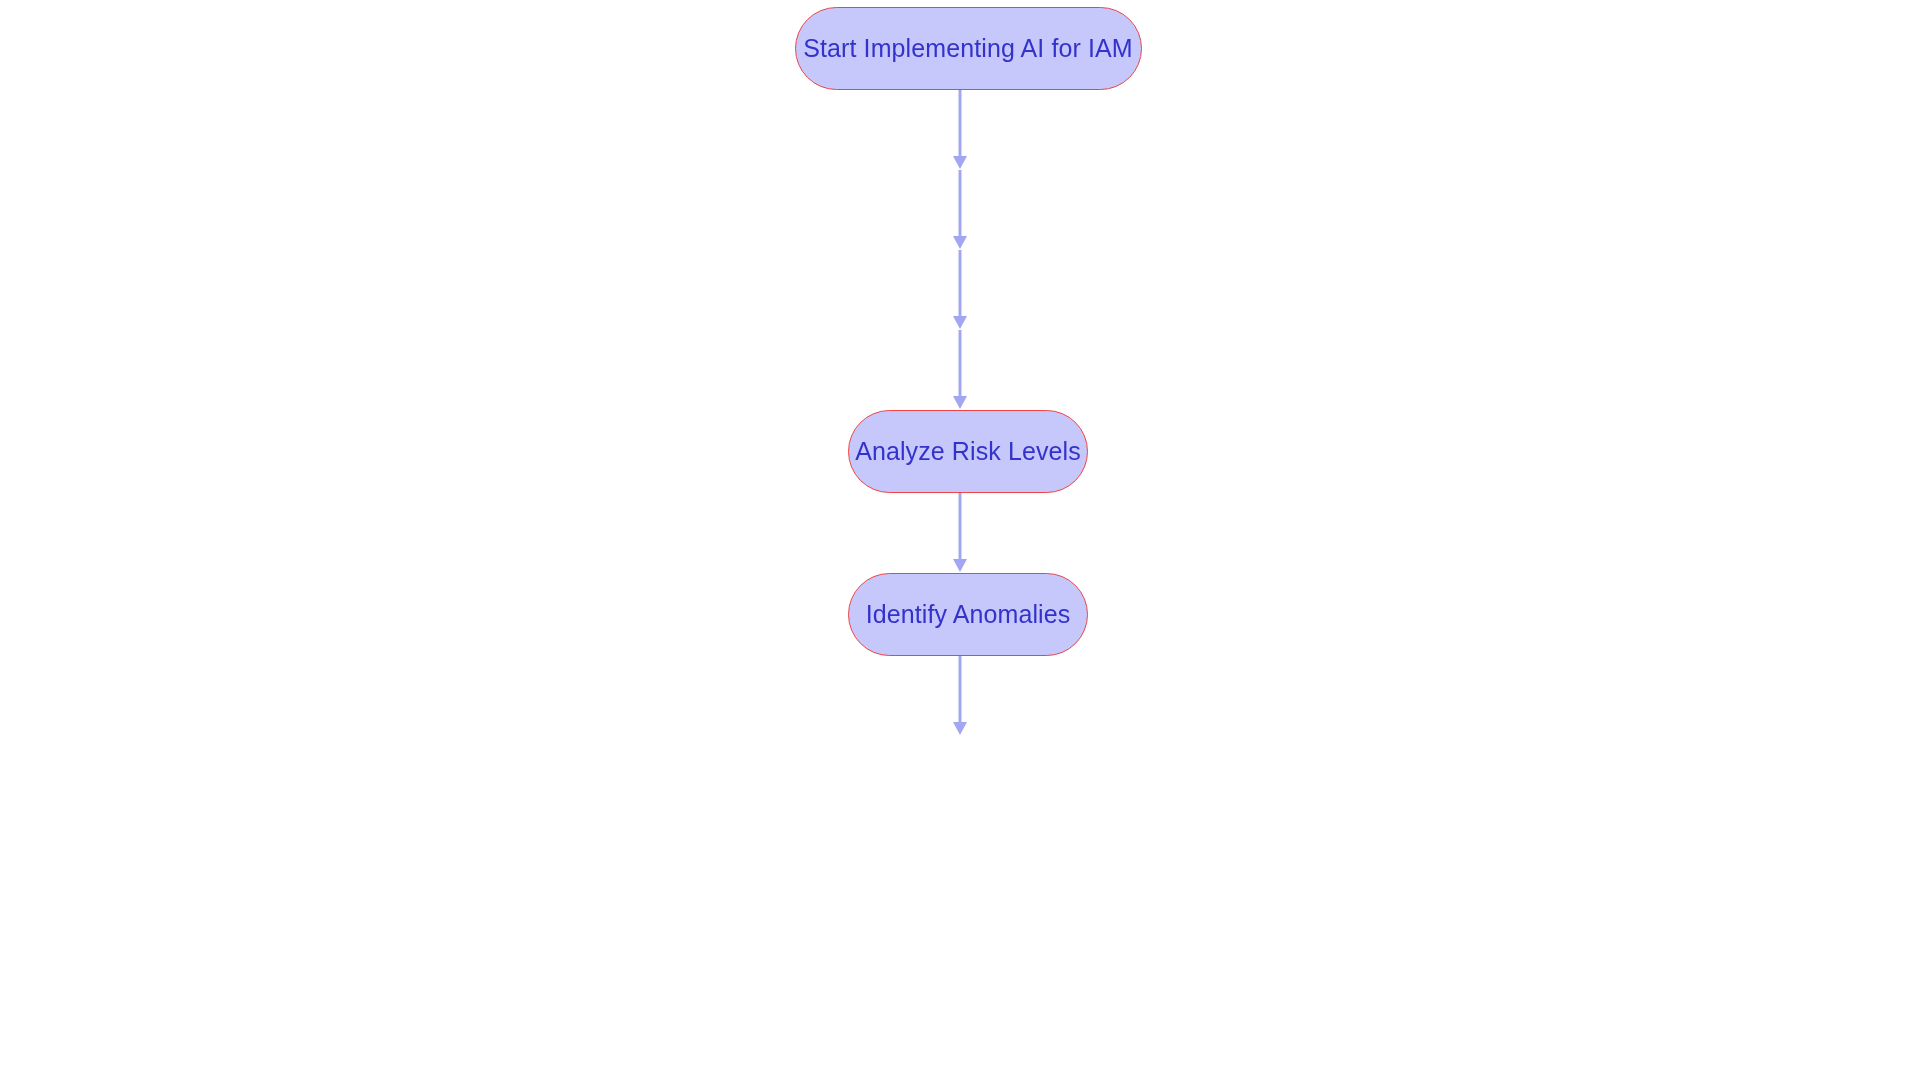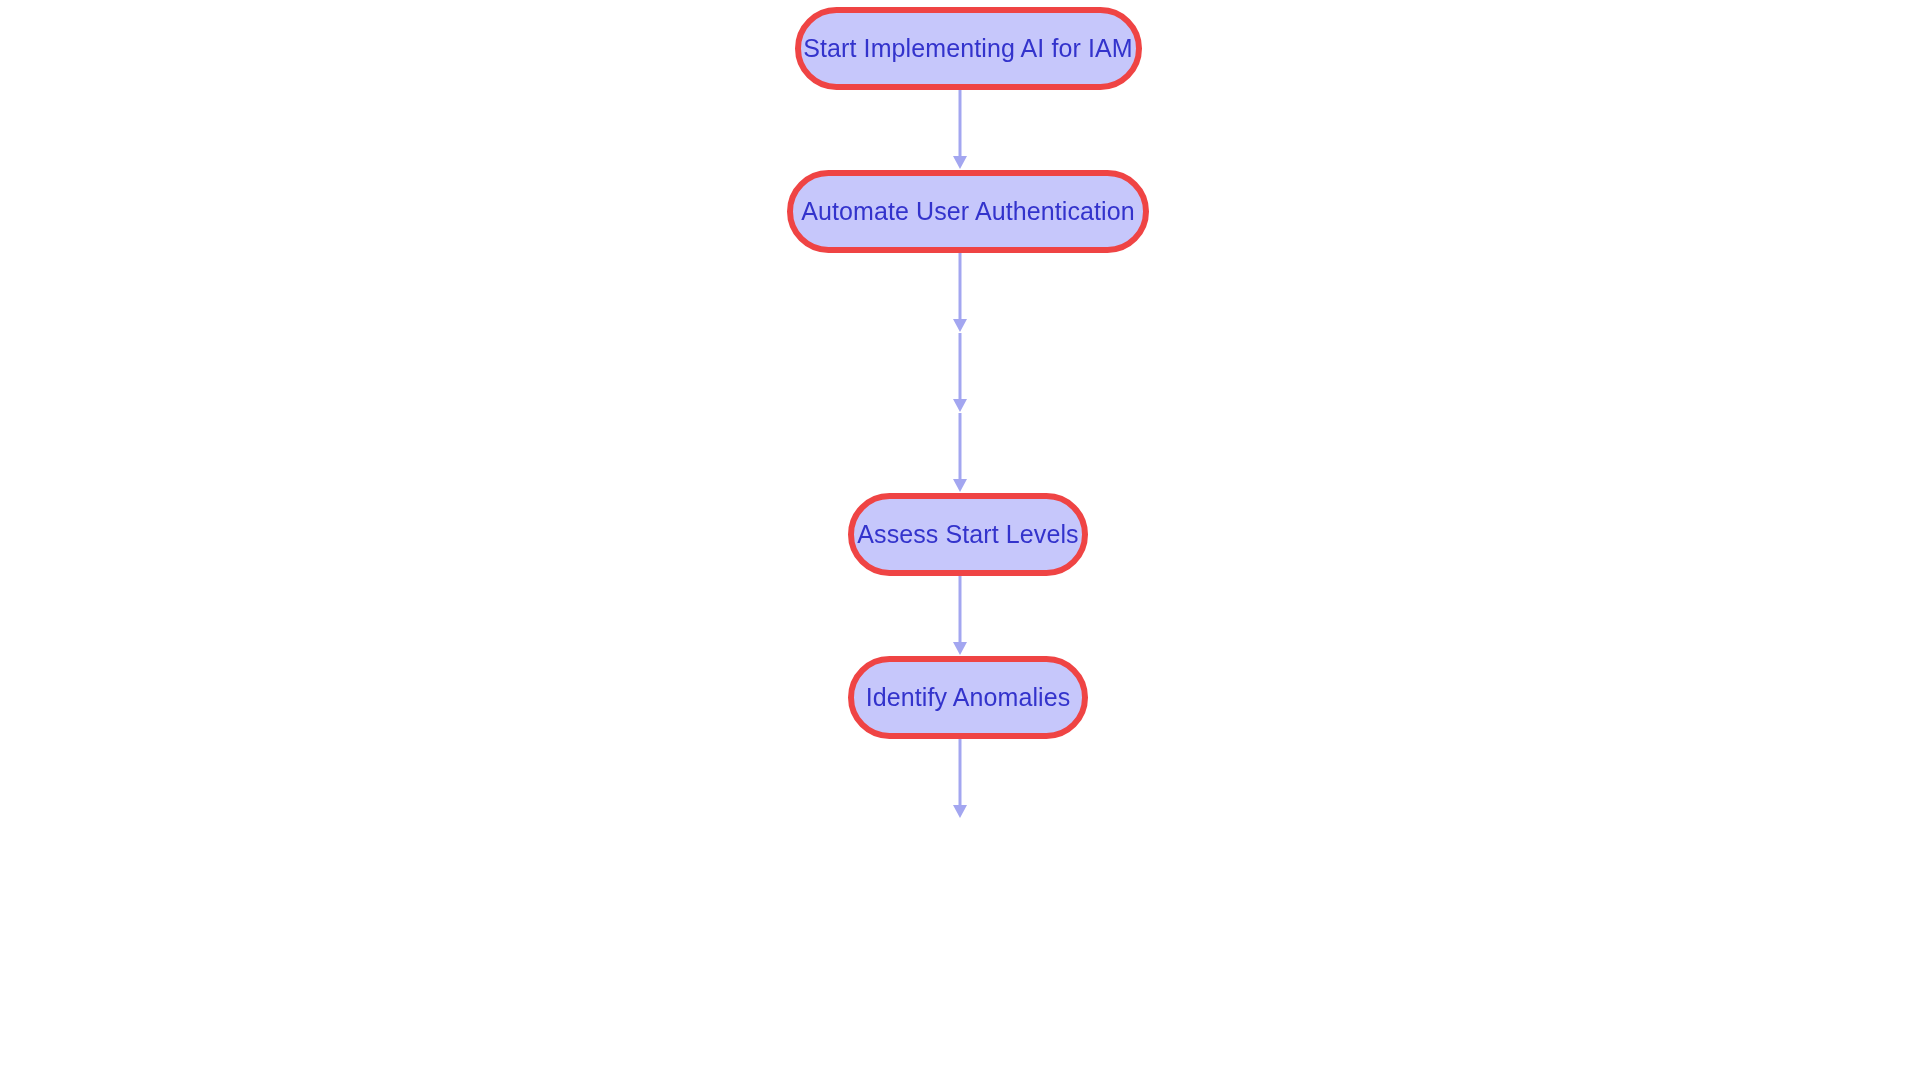--- a/index.html
+++ b/index.html
@@ -30,21 +30,21 @@
     display: flex;
     flex-direction: column;
     align-items: center;
   }
 
   .flow-node {
     position: relative;
     height: 83px;
     box-sizing: border-box;
     background: #c6c7fb;
-    border: 6px solid #ef4444;
+    border: 1px solid #ef4444;
     border-radius: 42px;
     display: flex;
     align-items: center;
     justify-content: center;
     flex: 0 0 auto;
     margin-left: 16px;
   }
 
   .flow-node-label {
     color: #3333cc;
@@ -80,23 +80,20 @@
       <span class="flow-node-label">Start Implementing AI for IAM</span>
     </div>
 
     <div class="flow-connector">
       <svg width="16" height="80" viewBox="0 0 16 80" xmlns="http://www.w3.org/2000/svg" aria-hidden="true">
         <line x1="8" y1="0" x2="8" y2="68" stroke="#a3a6f0" stroke-width="3"></line>
         <polygon points="1,66 15,66 8,79" fill="#a3a6f0"></polygon>
       </svg>
     </div>
 
-    <div class="flow-node" style="width:362px;">
-      <span class="flow-node-label">Automate User Authentication</span>
-    </div>
 
     <div class="flow-connector">
       <svg width="16" height="80" viewBox="0 0 16 80" xmlns="http://www.w3.org/2000/svg" aria-hidden="true">
         <line x1="8" y1="0" x2="8" y2="68" stroke="#a3a6f0" stroke-width="3"></line>
         <polygon points="1,66 15,66 8,79" fill="#a3a6f0"></polygon>
       </svg>
     </div>
 
 
     <div class="flow-connector">
@@ -108,21 +105,21 @@
 
 
     <div class="flow-connector">
       <svg width="16" height="80" viewBox="0 0 16 80" xmlns="http://www.w3.org/2000/svg" aria-hidden="true">
         <line x1="8" y1="0" x2="8" y2="68" stroke="#a3a6f0" stroke-width="3"></line>
         <polygon points="1,66 15,66 8,79" fill="#a3a6f0"></polygon>
       </svg>
     </div>
 
     <div class="flow-node" style="width:240px;">
-      <span class="flow-node-label">Assess Start Levels</span>
+      <span class="flow-node-label">Analyze Risk Levels</span>
     </div>
 
     <div class="flow-connector">
       <svg width="16" height="80" viewBox="0 0 16 80" xmlns="http://www.w3.org/2000/svg" aria-hidden="true">
         <line x1="8" y1="0" x2="8" y2="68" stroke="#a3a6f0" stroke-width="3"></line>
         <polygon points="1,66 15,66 8,79" fill="#a3a6f0"></polygon>
       </svg>
     </div>
 
     <div class="flow-node" style="width:240px;">

